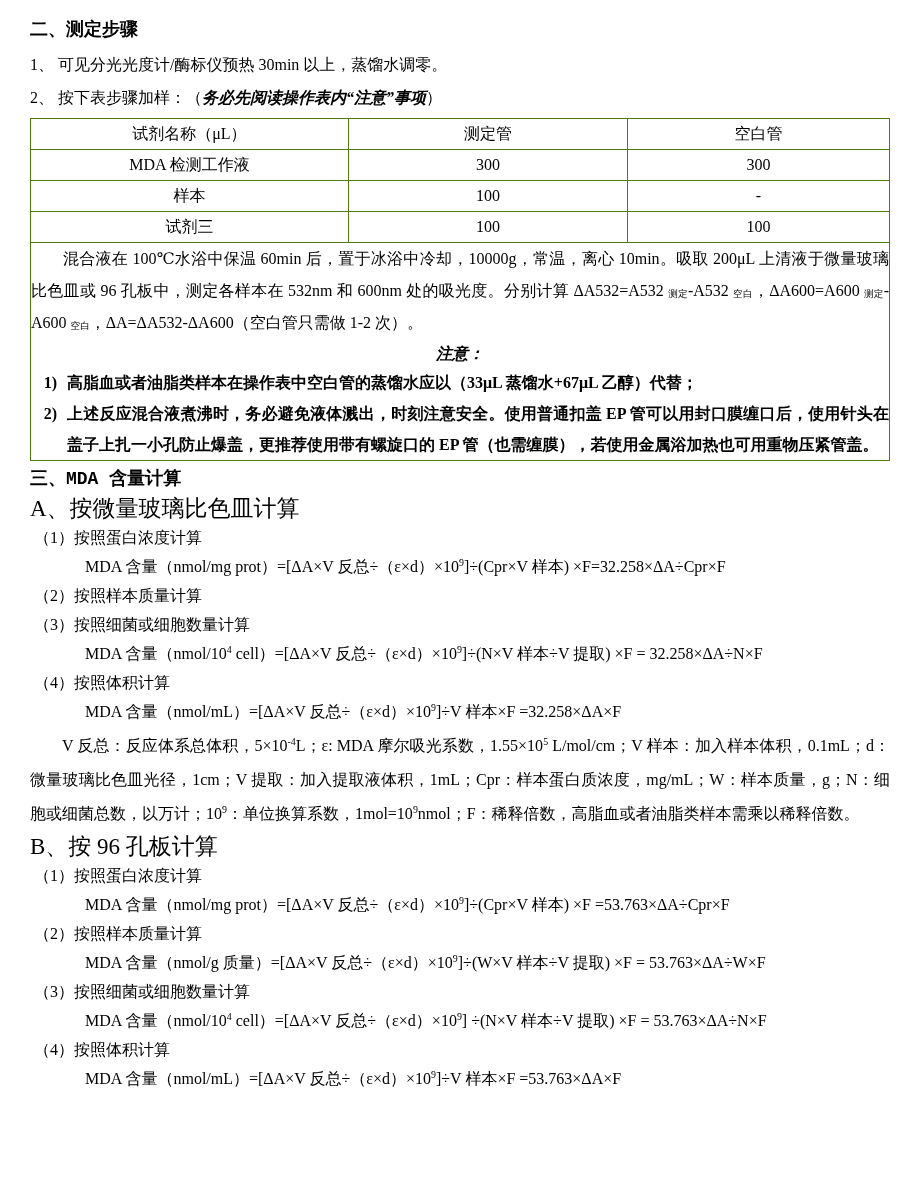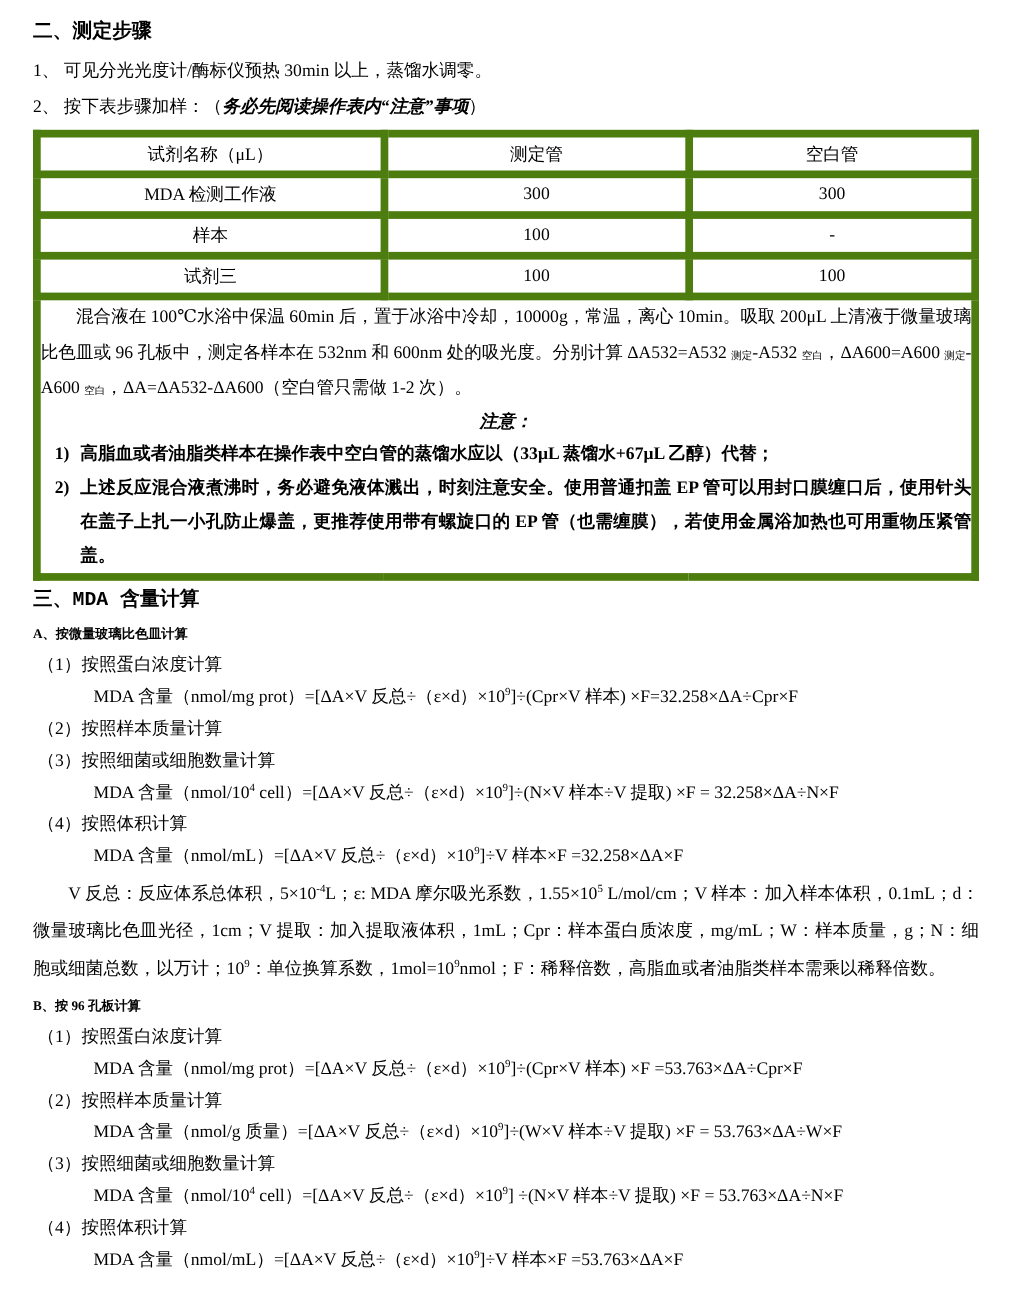--- a/index.html
+++ b/index.html
@@ -20,39 +20,39 @@
   }
   
   .sec-heading {
     font-size: 18px;
     font-weight: bold;
     line-height: 24px;
     margin: 6px 0 6px 0;
     font-family: Liberation Mono, monospace;
   }
   .sub-heading {
-    font-size: 12px;
-    font-weight: bold;
+    font-size: 23px;
+    font-weight: normal;
     line-height: 24px;
     margin: 4px 0 2px 0;
   }
   
   .step {
     line-height: 33px;
     font-size: 16px;
   }
   
   table.reagent {
     width: 100%;
     border-collapse: collapse;
     margin-top: 4px;
     table-layout: fixed;
   }
   table.reagent th, table.reagent td {
-    border: 7px solid #4d7c0f;
+    border: 1px solid #4d7c0f;
     text-align: center;
     font-weight: normal;
     font-size: 16px;
     height: 30px;
     padding: 0;
   }
   col.c1 { width: 37%; }
   col.c2 { width: 32.5%; }
   col.c3 { width: 30.5%; }
   td.procedure-cell {

